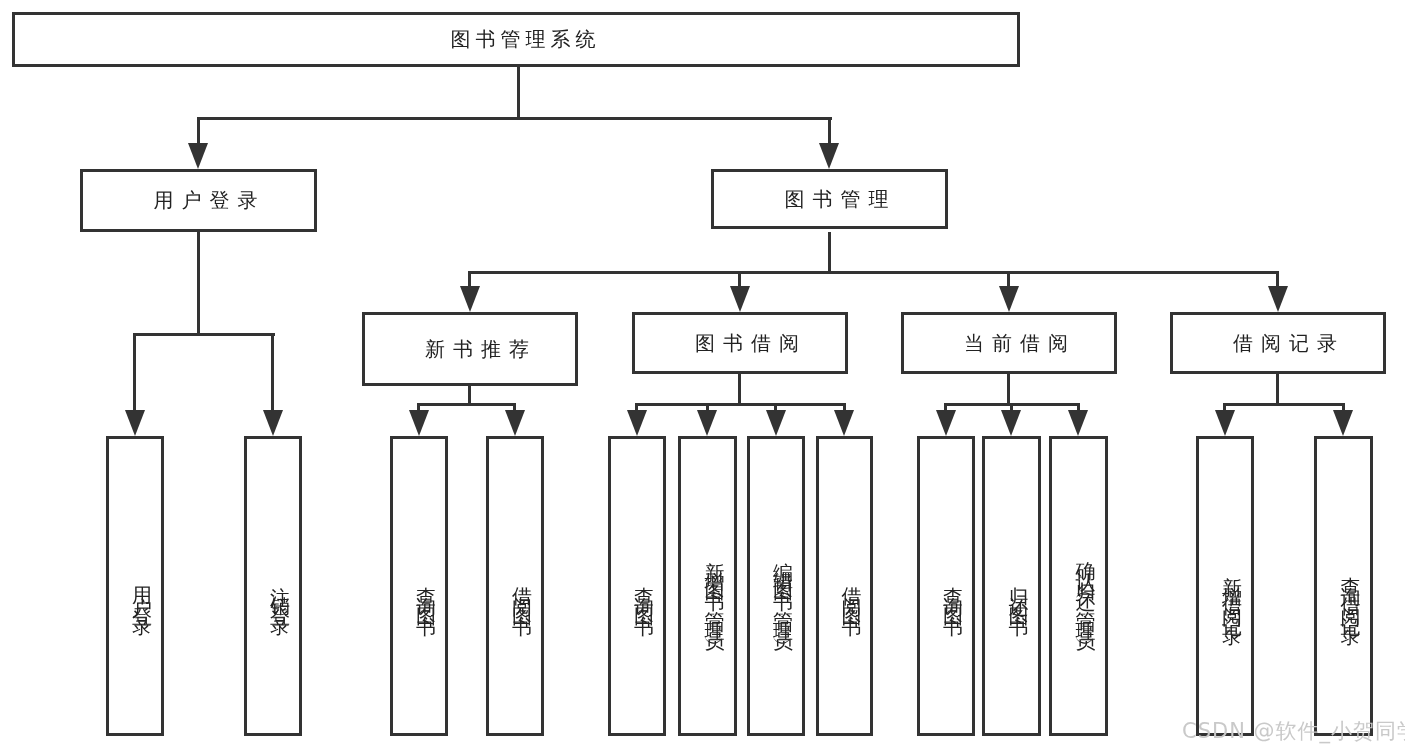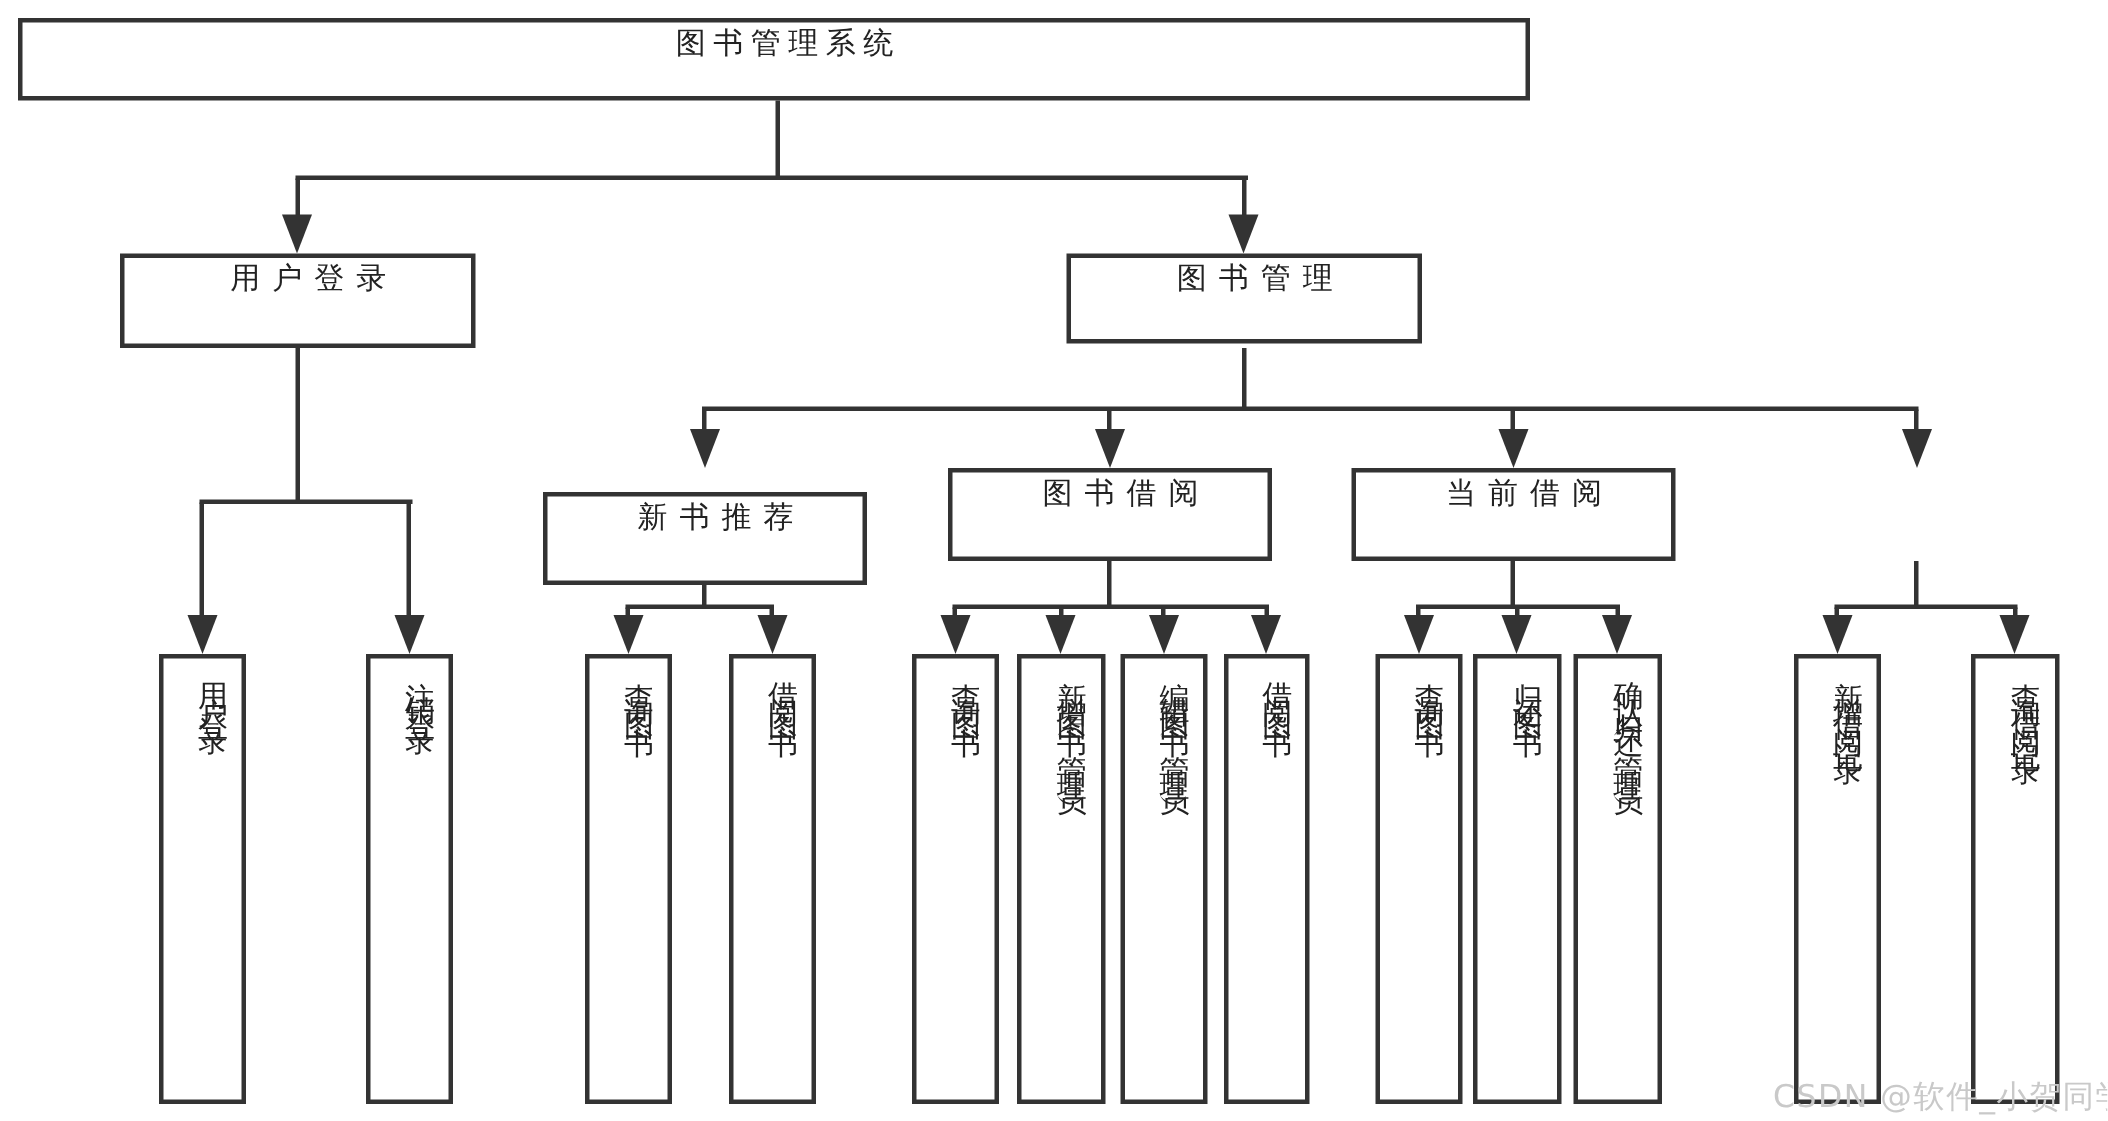--- a/index.html
+++ b/index.html
@@ -12,20 +12,21 @@
     color: #222222;
     overflow: hidden;
   }
   
   .box {
     position: absolute;
     box-sizing: border-box;
     background: #ffffff;
     border: 3px solid #333333;
     display: flex;
+    align-items: center;
     justify-content: center;
     z-index: 2;
     padding-left: 14px;
   }
   .box.h span {
     font-size: 20px;
     letter-spacing: 8px;
     margin-right: -8px;
     white-space: nowrap;
     color: #222222;
@@ -96,28 +97,31 @@
   <div class="ln" style="left:468px; top:271px; width:811px; height:3px;"></div>
   <div class="ln" style="left:468px;  top:273px; width:3px; height:15px;"></div>
   <div class="ar" style="left:460px;  top:286px;"></div>
   <div class="ln" style="left:738px;  top:273px; width:3px; height:15px;"></div>
   <div class="ar" style="left:730px;  top:286px;"></div>
   <div class="ln" style="left:1007px; top:273px; width:3px; height:15px;"></div>
   <div class="ar" style="left:999px;  top:286px;"></div>
   <div class="ln" style="left:1276px; top:273px; width:3px; height:15px;"></div>
   <div class="ar" style="left:1268px; top:286px;"></div>
 
-  <div class="box h" style="left:362px; top:328px; width:216px; height:62px;">
+  <div class="box h" style="left:362px; top:312px; width:216px; height:74px;">
     <span>新书推荐</span>
   </div>
   <div class="box h" style="left:901px; top:312px; width:216px; height:62px;">
     <span>当前借阅</span>
   </div>
   <div class="box h" style="left:632px; top:312px; width:216px; height:62px;">
     <span>图书借阅</span>
+  </div>
+  <div class="box h" style="left:1170px; top:312px; width:216px; height:62px;">
+    <span>借阅记录</span>
   </div>
 
   <div class="ln" style="left:468px; top:374px; width:3px;  height:31px;"></div>
   <div class="ln" style="left:417px; top:403px; width:99px; height:3px;"></div>
   <div class="ln" style="left:417px; top:405px; width:3px;  height:8px;"></div>
   <div class="ar" style="left:409px; top:410px;"></div>
   <div class="ln" style="left:513px; top:405px; width:3px;  height:8px;"></div>
   <div class="ar" style="left:505px; top:410px;"></div>
 
   <div class="ln" style="left:738px; top:374px; width:3px;   height:31px;"></div>

